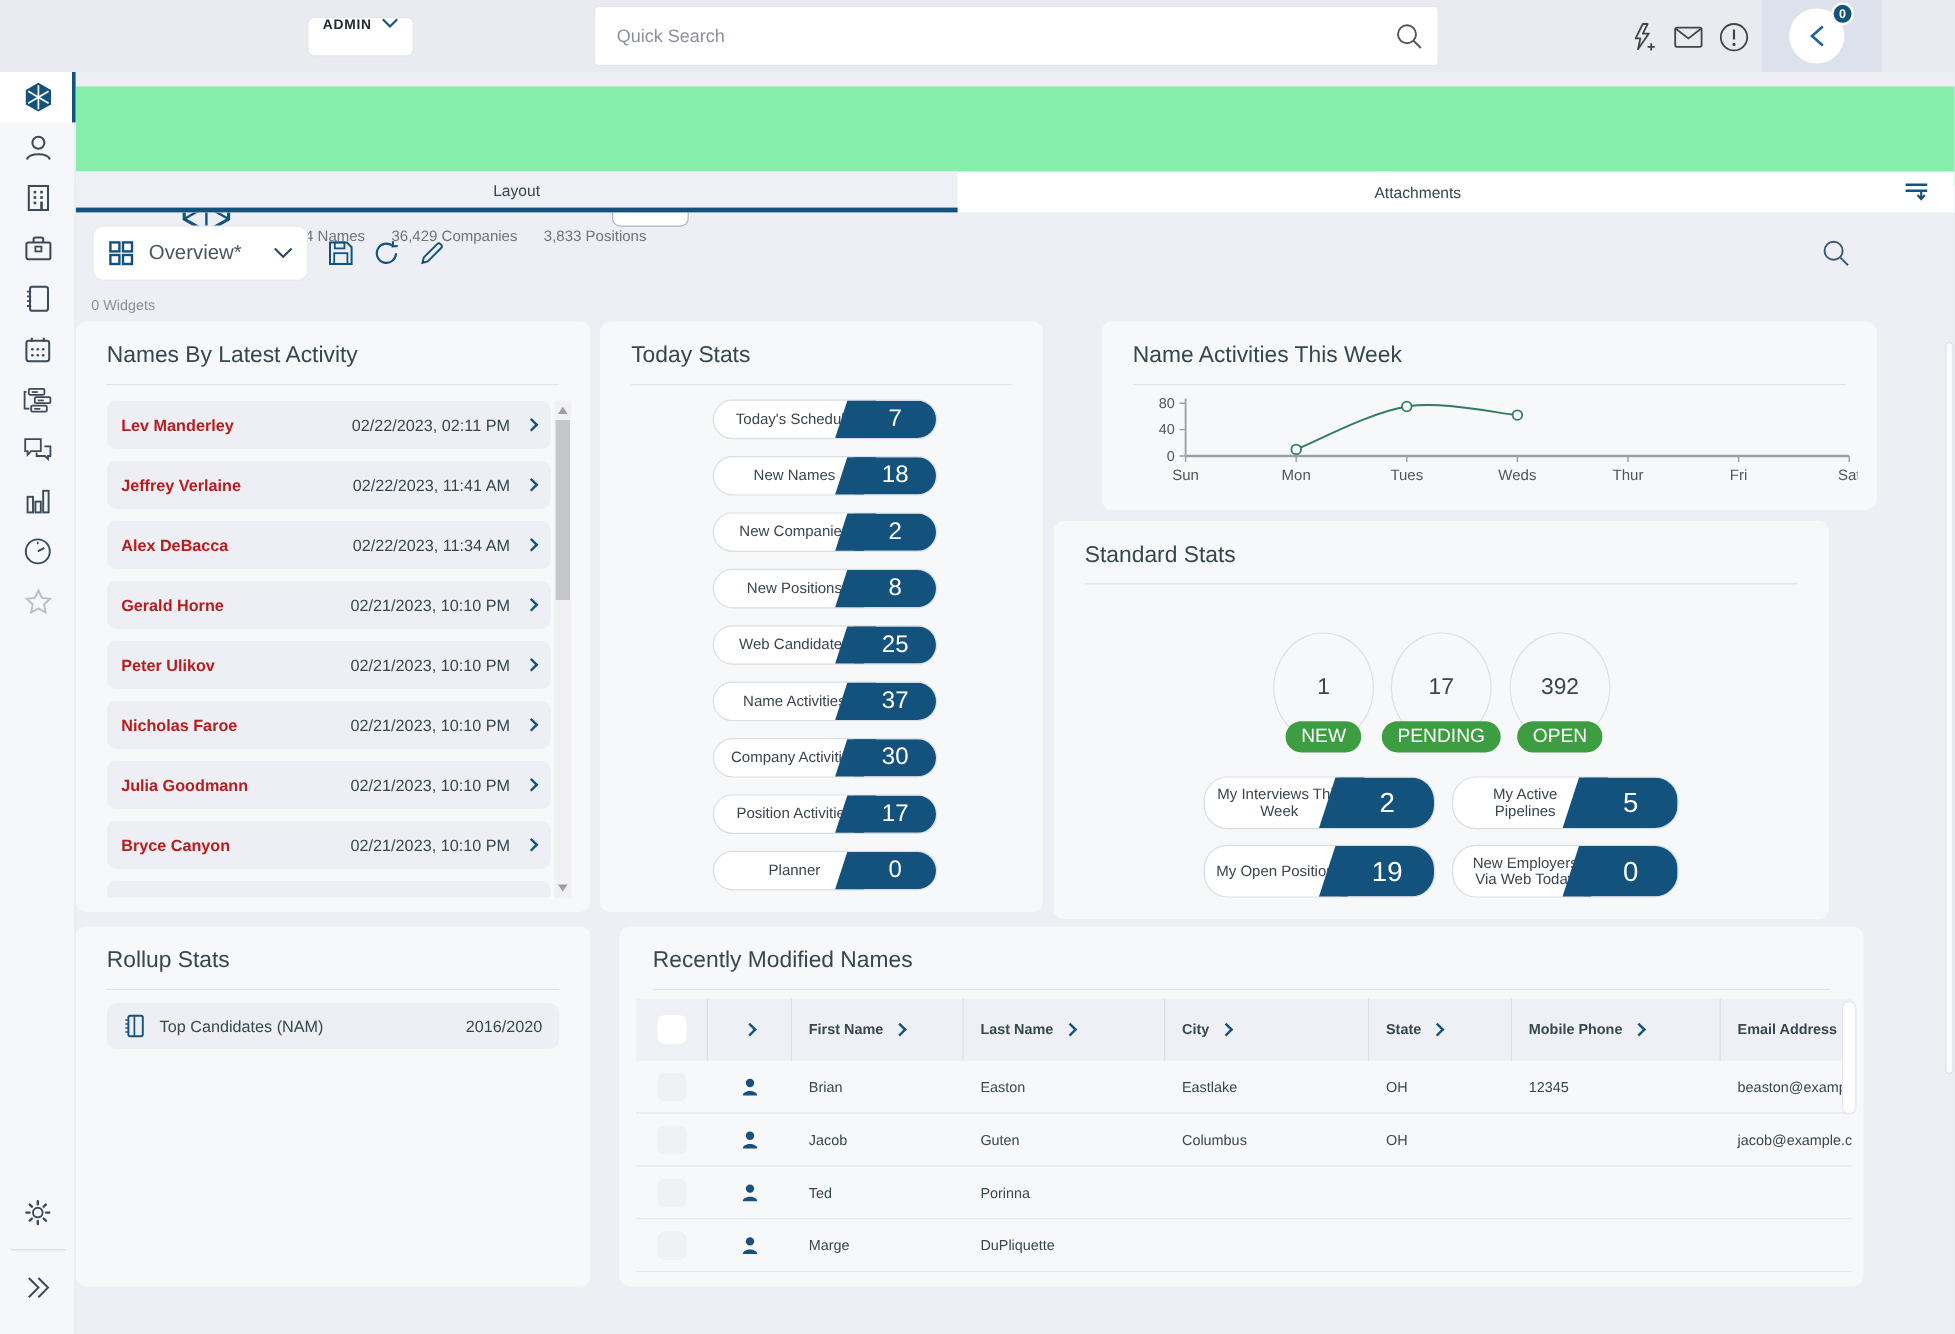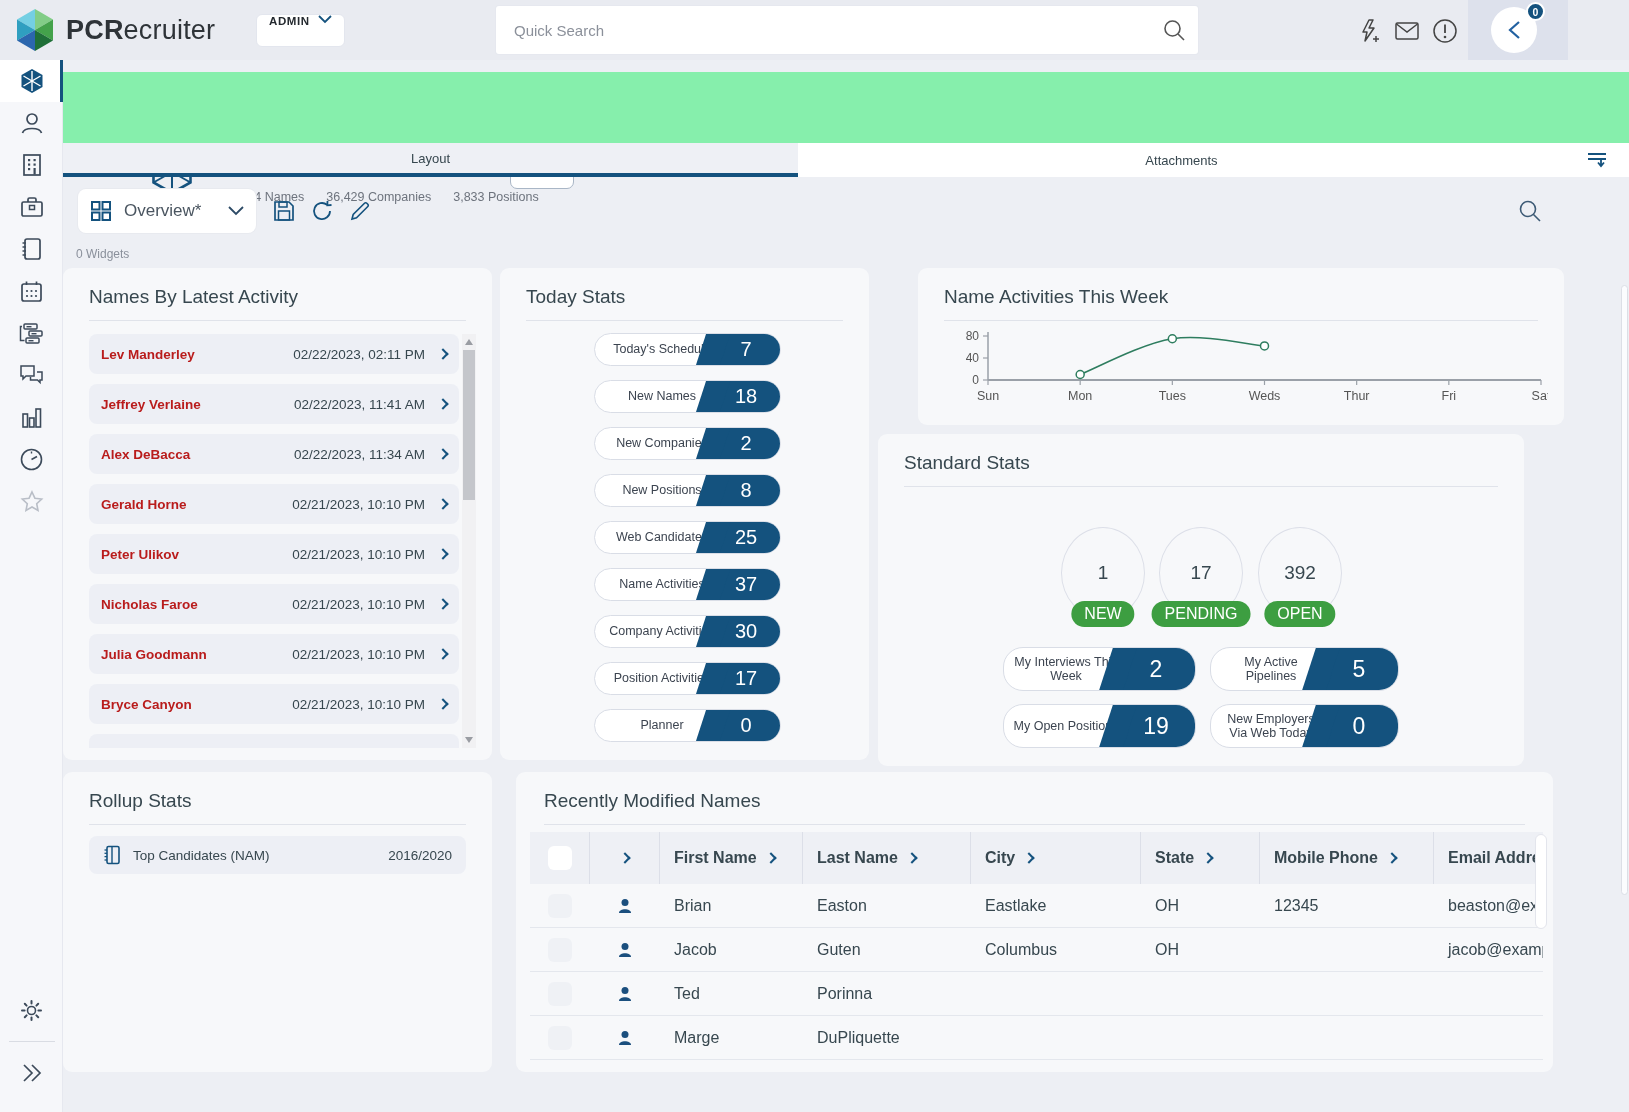--- a/index.html
+++ b/index.html
@@ -87,51 +87,40 @@
   
   .ritem { position:absolute; left:26px; top:64px; width:377px; height:38px; background:#edeff5; border-radius:8px; display:flex; align-items:center; padding:0 14px; gap:12px; cursor:pointer; }
   .ritem .rlabel { flex:1; font-size:13.5px; color:#37474f; }
   .ritem .rval { font-size:13.5px; color:#37474f; }
 
   
   .rtable { position:absolute; left:14px; top:60px; width:1013px; overflow:hidden; }
   .trow { display:flex; width:1114px; }
   .trow.head { background:#eef0f5; height:52px; }
   .trow.body { height:44px; border-bottom:1px solid #e4e7ed; background:transparent; }
-  .tcell { display:flex; align-items:center; font-size:16px; color:#37474f; padding-left:14px; }
+  .tcell { display:flex; align-items:center; font-size:12px; color:#37474f; padding-left:14px; }
   .trow.head .tcell { font-weight:bold; border-right:1px solid #dcdfe8; gap:10px; }
   .trow.head .tcell:last-child { border-right:none; }
   .c0{width:60px; justify-content:center; padding-left:0;}
   .c1{width:70px; justify-content:center; padding-left:0;}
   .c2{width:143px;} .c3{width:168px;} .c4{width:170px;} .c5{width:119px;} .c6{width:174px;} .c7{width:210px;}
   .chk { width:24px; height:24px; border-radius:6px; background:#fff; cursor:pointer; }
   .trow.body .chk { background:#eff1f5; }
   .tbl-thumb { position:absolute; right:6px; top:62px; width:12px; height:95px; background:#fff; border:1px solid #e3e5ec; border-radius:6px; }
 
   .page-scroll { position:absolute; right:1px; top:285px; width:7px; height:610px; background:#fbfcfe; border:1px solid #dcdfe6; border-radius:4px; }
 
   .chev-r { display:inline-block; width:8px; height:8px; border-top:2px solid #14527e; border-right:2px solid #14527e; transform:rotate(45deg); }
 </style>
 </head>
 <body>
 
 <div id="stage">
 
   <div class="app-header">
-    <div class="brand">
-      <svg width="42" height="44" viewBox="0 0 42 44">
-        <polygon points="21,22 21,1 3,11.5" fill="#74cfe3"></polygon>
-        <polygon points="21,22 21,1 39,11.5" fill="#82cd87"></polygon>
-        <polygon points="21,22 3,11.5 3,32.5" fill="#2f9fc0"></polygon>
-        <polygon points="21,22 39,11.5 39,32.5" fill="#44a24b"></polygon>
-        <polygon points="21,22 3,32.5 21,43" fill="#2b66ad"></polygon>
-        <polygon points="21,22 39,32.5 21,43" fill="#1f6f38"></polygon>
-      </svg>
-      <div class="brand-text"><b>PCR</b><span>ecruiter</span></div>
-    </div>
     <div class="admin-btn">
       <span>ADMIN</span>
       <svg width="14" height="9" viewBox="0 0 14 9">
           <path d="M1 1 L7 7 L13 1" fill="none" stroke="#14527e" stroke-width="1.8"></path>
         </svg>
     </div>
     <div class="qsearch">
       <input type="text" placeholder="Quick Search" style="">
       <svg class="mag" width="23" height="23" viewBox="0 0 23 23">
           <circle cx="9.5" cy="9.5" r="7.5" fill="none" stroke="#555" stroke-width="1.6"></circle>

